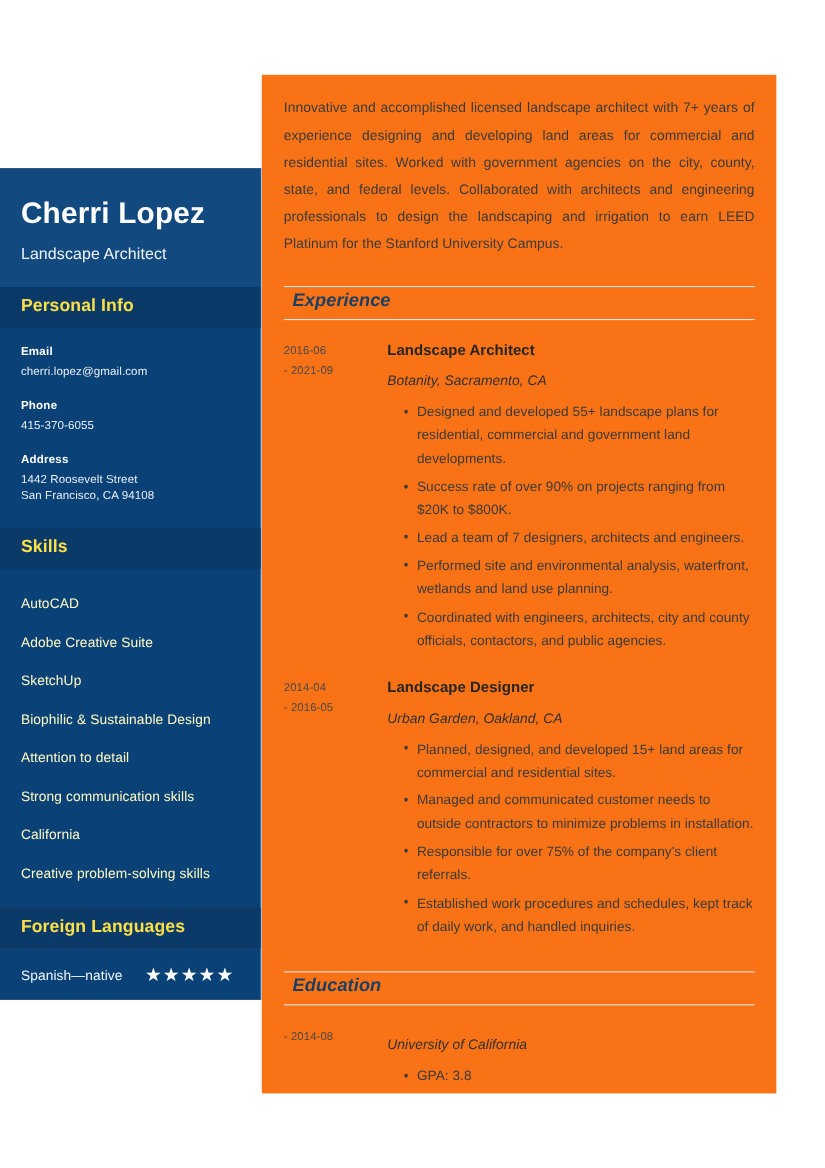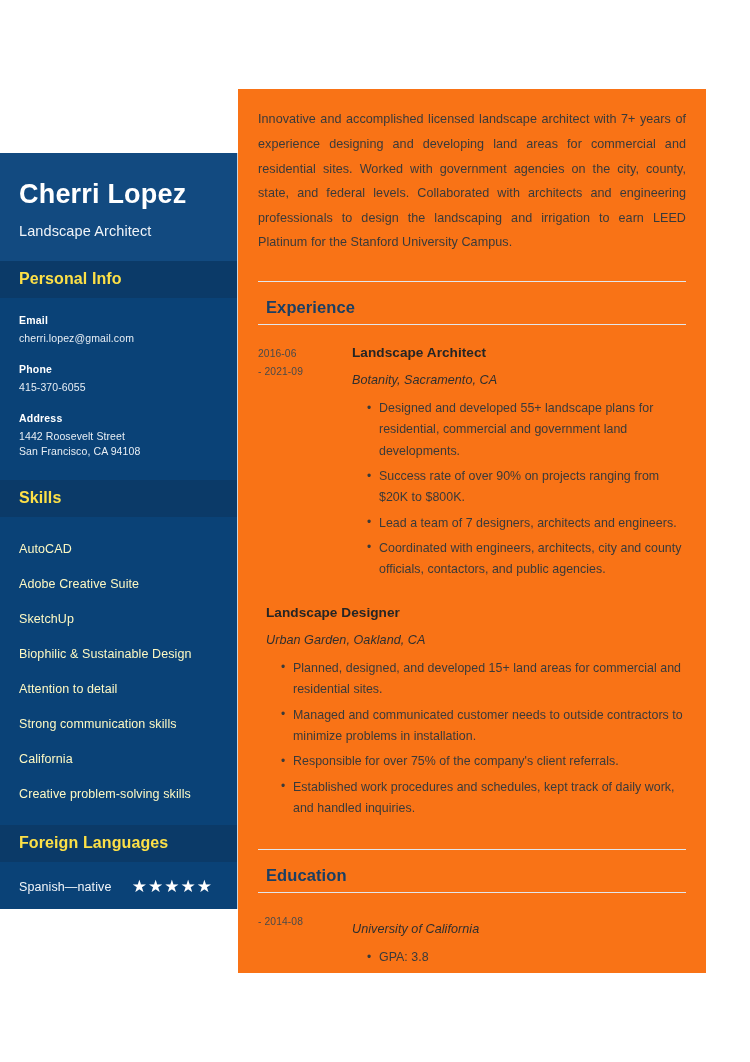--- a/index.html
+++ b/index.html
@@ -134,21 +134,22 @@
     color: #3a3a3a;
     text-align: justify;
     letter-spacing: 0.05px;
   }
 
   .section { margin-top: 26px; }
 
   .section-head-wrap {
     border-top: 1px solid #e3e6ea;
     border-bottom: 1px solid #e3e6ea;
-    padding: 16px 0 7px 8px;
+    padding: 3px 0 7px 8px;
+    font-style: italic;
   }
 
   .section-title {
     font-size: 16.5px;
     font-weight: bold;
     color: #1b3f63;
     letter-spacing: 0.1px;
   }
 
   .entry {
@@ -283,26 +284,31 @@
           <div>2016-06</div>
           <div>- 2021-09</div>
         </div>
         <div class="entry-body">
           <div class="entry-title">Landscape Architect</div>
           <div class="entry-org">Botanity, Sacramento, CA</div>
           <ul class="bullets">
             <li>Designed and developed 55+ landscape plans for residential, commercial and government land developments.</li>
             <li>Success rate of over 90% on projects ranging from $20K to $800K.</li>
             <li>Lead a team of 7 designers, architects and engineers.</li>
+            <li>Performed site and environmental analysis, waterfront, wetlands and land use planning.</li>
             <li>Coordinated with engineers, architects, city and county officials, contactors, and public agencies.</li>
           </ul>
         </div>
       </div>
 
       <div class="entry">
+        <div class="entry-dates">
+          <div>2014-04</div>
+          <div>- 2016-05</div>
+        </div>
         <div class="entry-body">
           <div class="entry-title">Landscape Designer</div>
           <div class="entry-org">Urban Garden, Oakland, CA</div>
           <ul class="bullets">
             <li>Planned, designed, and developed 15+ land areas for commercial and residential sites.</li>
             <li>Managed and communicated customer needs to outside contractors to minimize problems in installation.</li>
             <li>Responsible for over 75% of the company's client referrals.</li>
             <li>Established work procedures and schedules, kept track of daily work, and handled inquiries.</li>
           </ul>
         </div>

